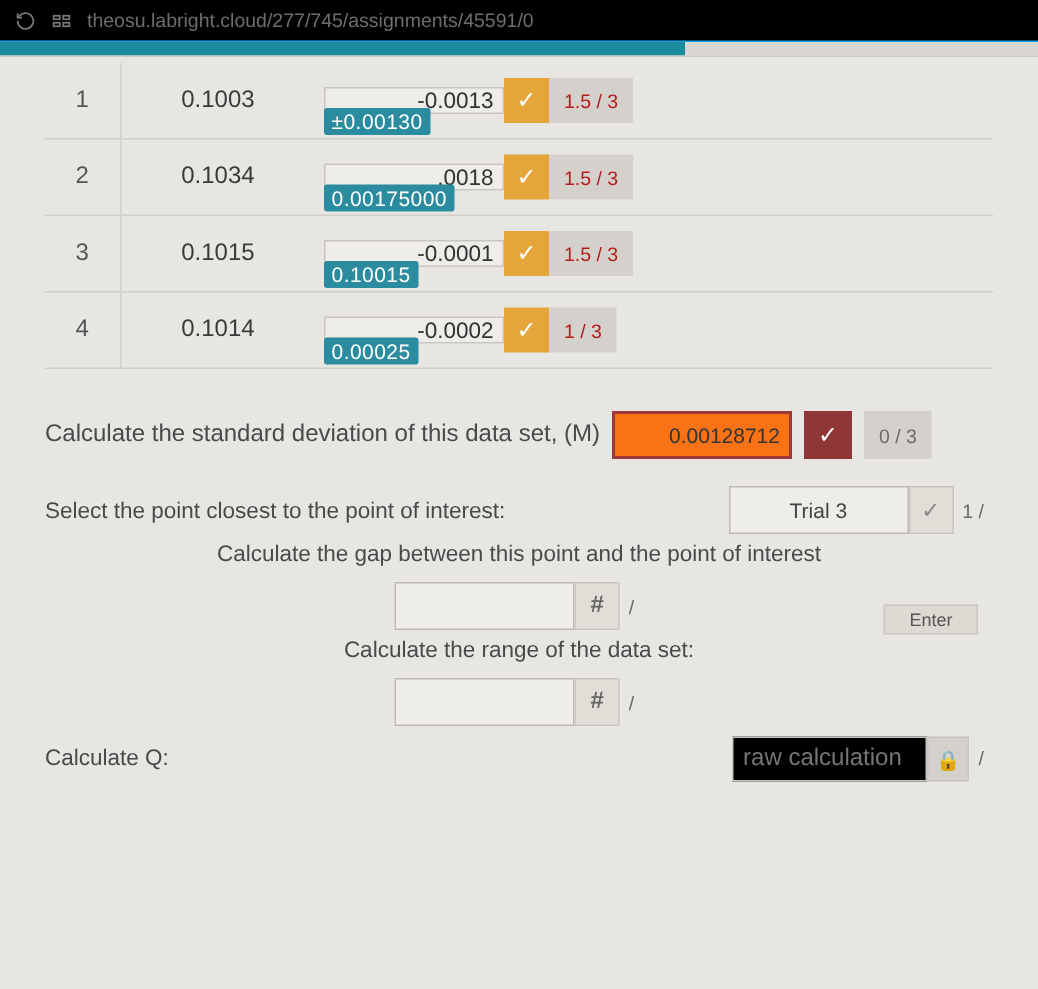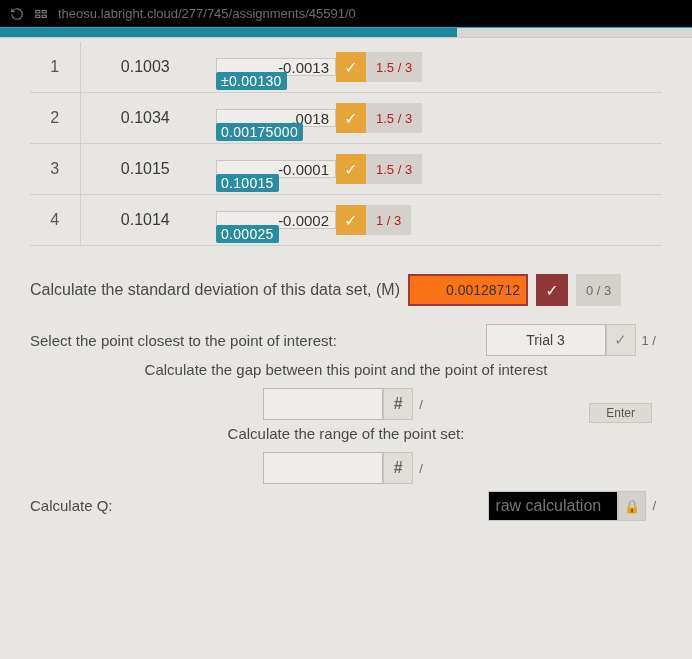--- a/index.html
+++ b/index.html
@@ -182,21 +182,21 @@
     <span class="label">Calculate the gap between this point and the point of interest</span>
     <div class="right">
       <input class="num-input" value="" style="">
       <span class="hash-btn">#</span>
       <span class="mini-score">/</span>
     </div>
   </div>
 
   <div class="qrow row-rel">
     <span class="enter-hint" style="top:-22px;">Enter</span>
-    <span class="label">Calculate the range of the point set:</span>
+    <span class="label">Calculate the range of the data set:</span>
     <div class="right">
       <input class="num-input" value="" style="">
       <span class="hash-btn">#</span>
       <span class="mini-score">/</span>
     </div>
   </div>
 
   <div class="qrow">
     <span class="label">Calculate Q:</span>
     <div class="right">

